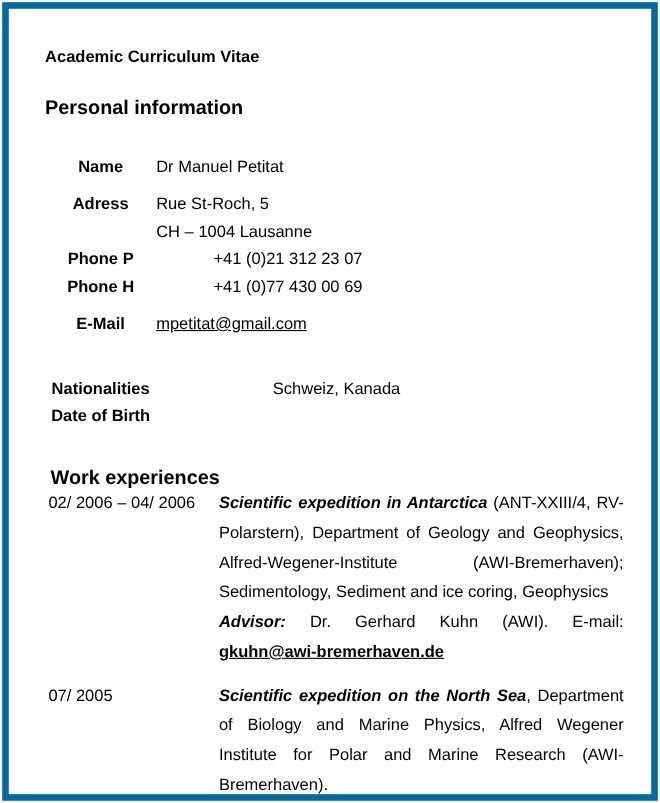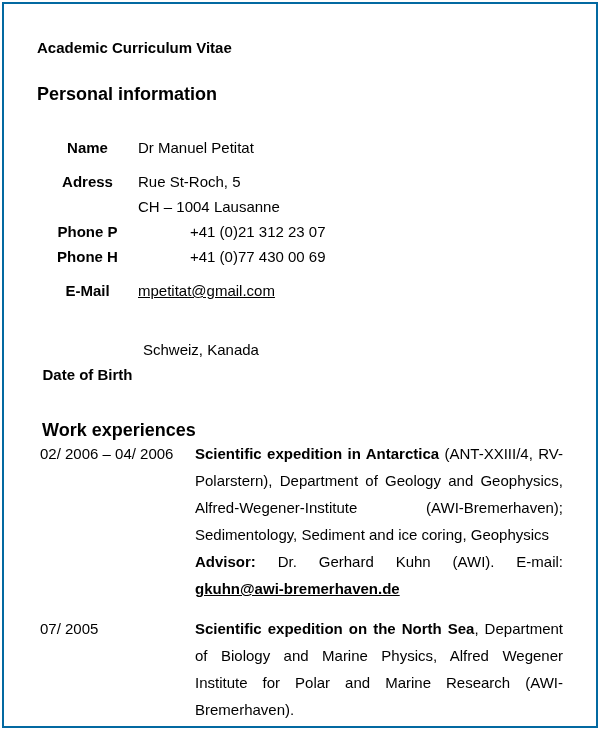--- a/index.html
+++ b/index.html
@@ -10,21 +10,21 @@
     background: #ffffff;
     overflow: hidden;
   }
   .page {
     position: absolute;
     top: 2px;
     left: 2px;
     width: 596px;
     height: 726px;
     box-sizing: border-box;
-    border: 2px solid #0369a1;
+    border: 6px solid #0369a1;
     background: #ffffff;
     font-family: "Liberation Sans", "DejaVu Sans", sans-serif;
     font-size: 15px;
     color: #000000;
     padding: 34px 34px 0 33px;
   }
   .title {
     font-size: 15px;
     font-weight: bold;
     margin: 0;
@@ -80,21 +80,21 @@
   }
   .desc p {
     margin: 0;
     line-height: 27px;
     text-align: justify;
   }
   .desc p.just-all {
     text-align: justify;
     text-align-last: justify;
   }
-  b { font-weight: bold; }
+  b { font-weight: bold; font-style: italic; }
 </style>
 </head>
 <body>
 
 <div class="page">
 
   <h1 class="title">Academic Curriculum Vitae</h1>
 
   <h2 class="heading h-personal">Personal information</h2>
 
@@ -120,20 +120,21 @@
       <div class="val indent-phone">+41 (0)77 430 00 69</div>
     </div>
     <div class="row gap">
       <div class="lbl">E-Mail</div>
       <div class="val"><a class="email">mpetitat@gmail.com</a></div>
     </div>
   </div>
 
   <div class="info info-nat">
     <div class="row">
+      <div class="lbl">Nationalities</div>
       <div class="val indent-nat">Schweiz, Kanada</div>
     </div>
     <div class="row">
       <div class="lbl">Date of Birth</div>
     </div>
   </div>
 
   <h2 class="heading h-work">Work experiences</h2>
 
   <div class="entry entry-1">

